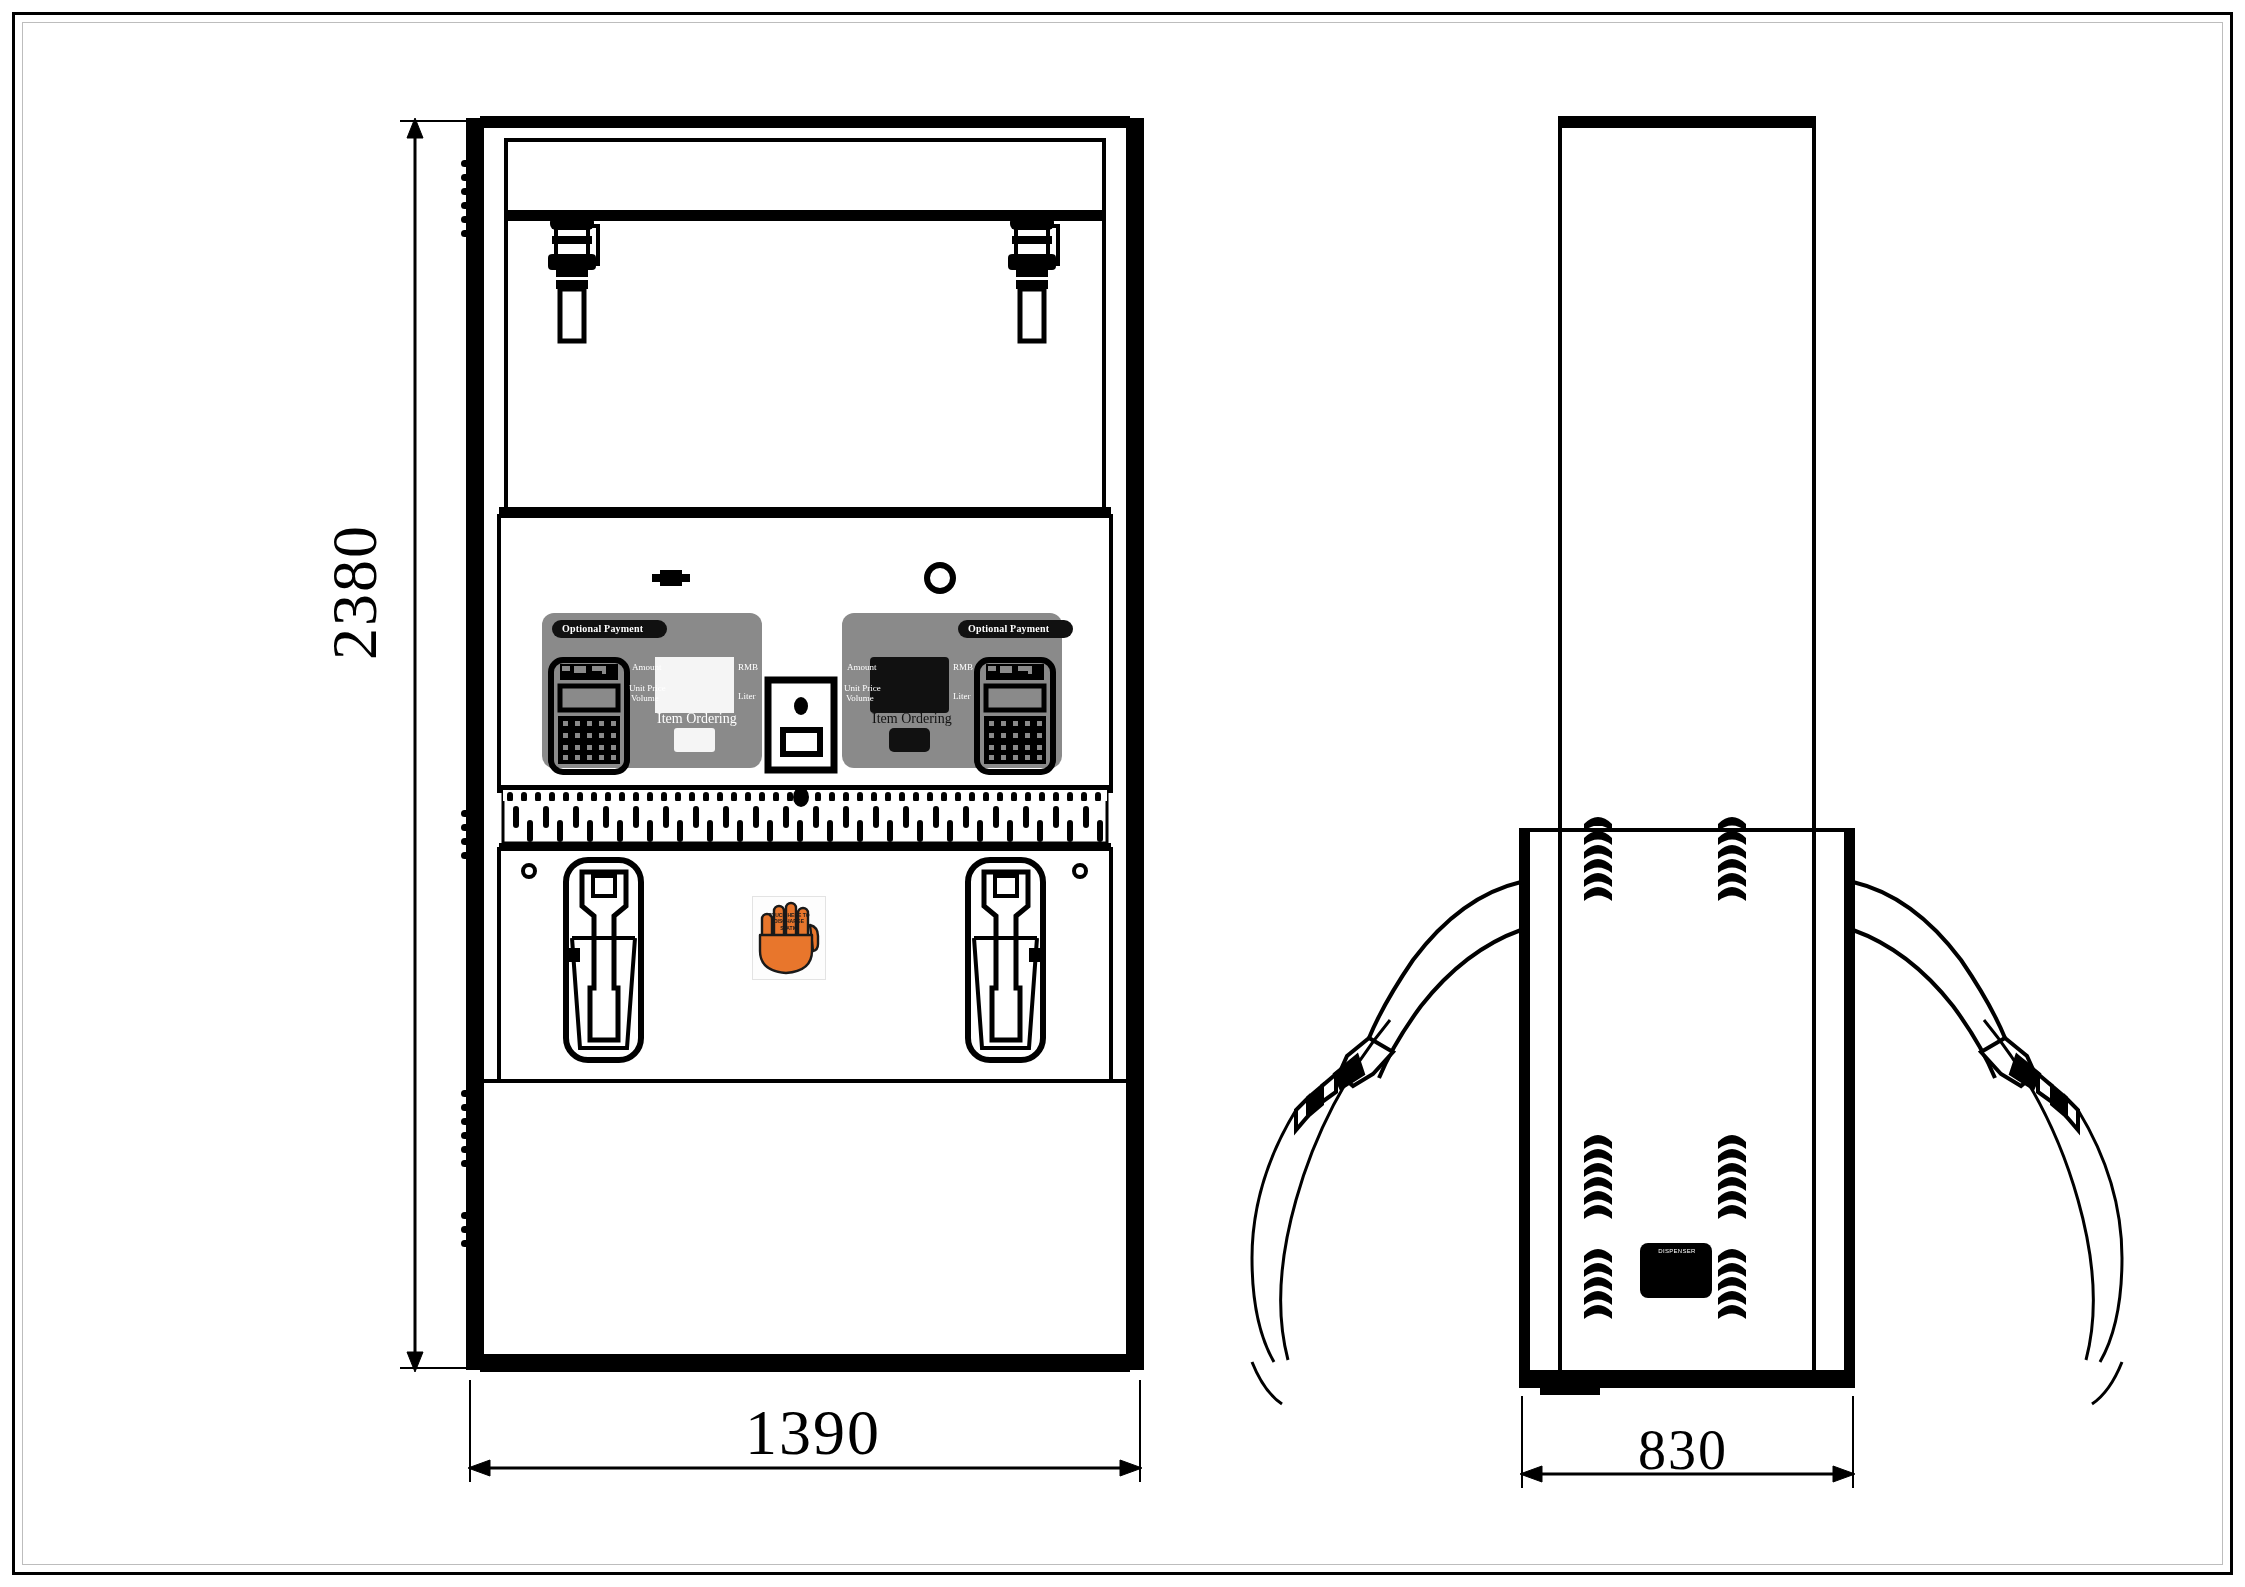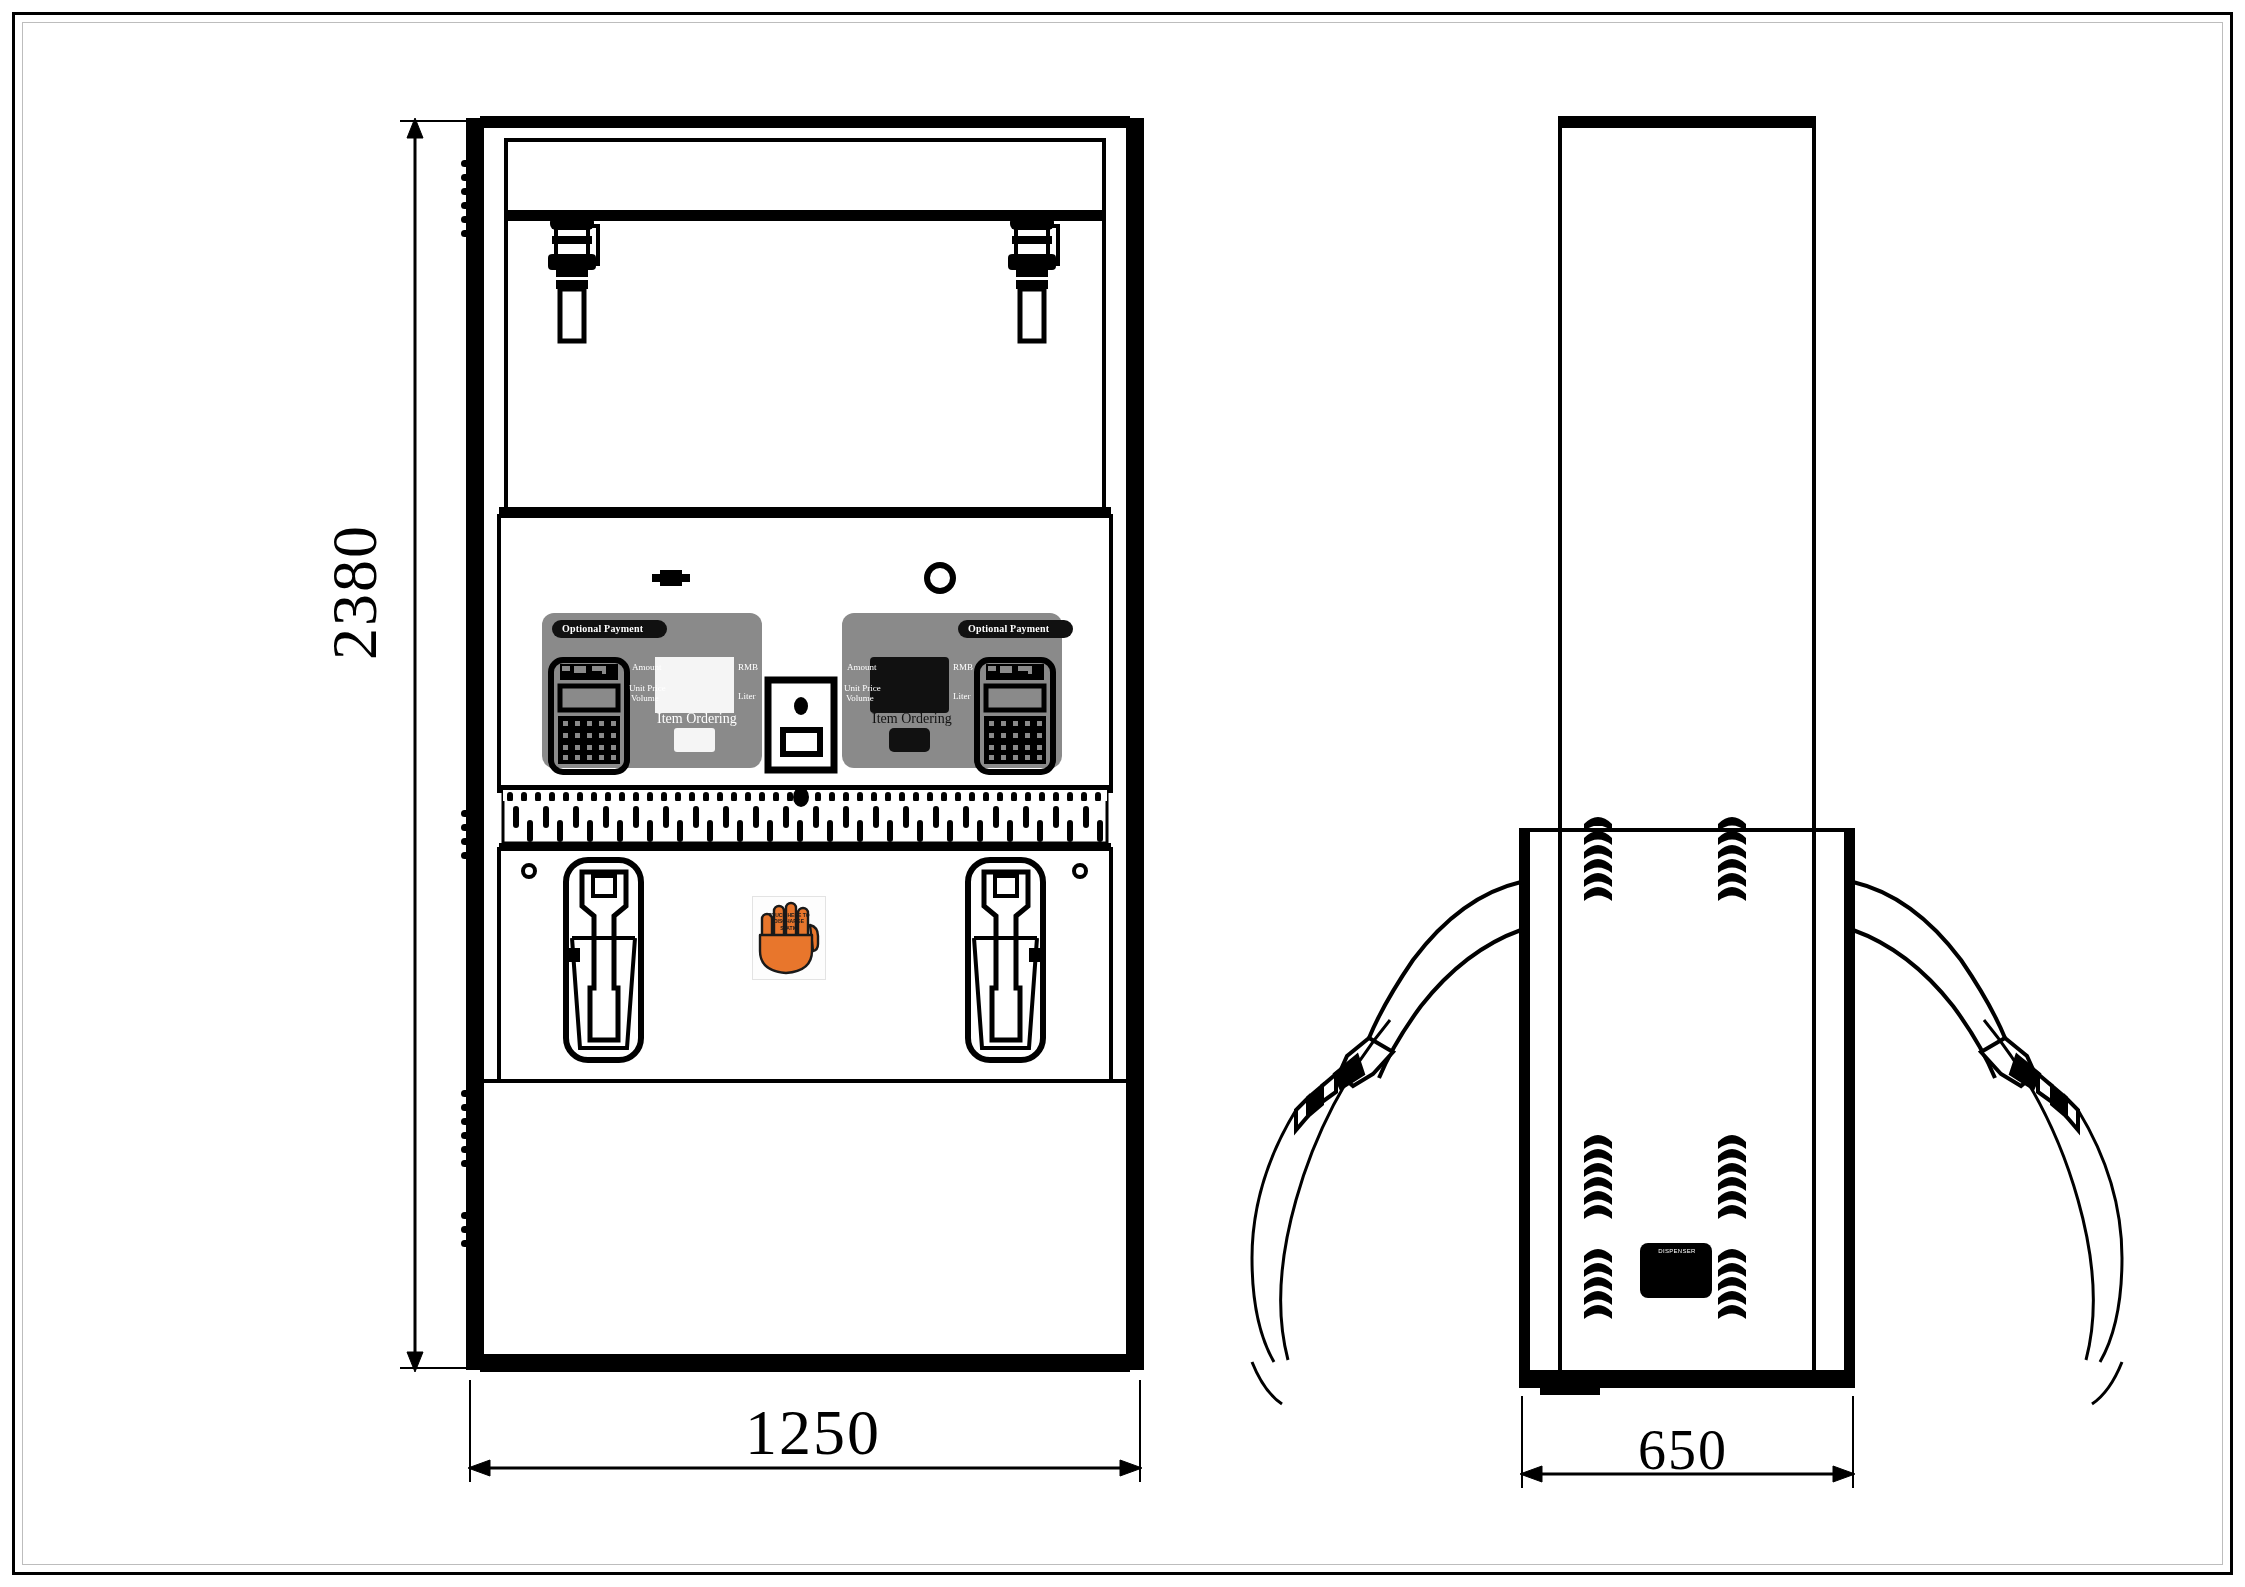--- a/index.html
+++ b/index.html
@@ -442,22 +442,22 @@
         <line x1="1530" y1="1474" x2="1845" y2="1474" stroke-width="3"></line>
         <path d="M1520 1474 l22 -8 v16 z"></path>
         <path d="M1855 1474 l-22 -8 v16 z"></path>
         <line x1="1522" y1="1396" x2="1522" y2="1488" stroke-width="2"></line>
         <line x1="1853" y1="1396" x2="1853" y2="1488" stroke-width="2"></line>
       </g>
     </g>
   </svg>
 
   <div class="dim-text" id="dim-height-text">2380</div>
-  <div class="dim-text" id="dim-width-text">1250</div>
-  <div class="dim-text" id="dim-depth-text">650</div>
+  <div class="dim-text" id="dim-width-text">1390</div>
+  <div class="dim-text" id="dim-depth-text">830</div>
 
   <div class="opt-pay" style="left:552px; top:620px;">Optional Payment</div>
   <div class="tiny-label lbl-light" style="left:632px; top:663px;">Amount</div>
   <div class="tiny-label lbl-light" style="left:629px; top:684px;">Unit Price</div>
   <div class="tiny-label lbl-light" style="left:631px; top:694px;">Volume</div>
   <div class="tiny-label lbl-light" style="left:738px; top:663px;">RMB</div>
   <div class="tiny-label lbl-light" style="left:738px; top:692px;">Liter</div>
   <div class="tiny-label lbl-light item-ord" style="left:657px; top:712px;">Item Ordering</div>
 
   <div class="opt-pay" style="left:958px; top:620px;">Optional Payment</div>

